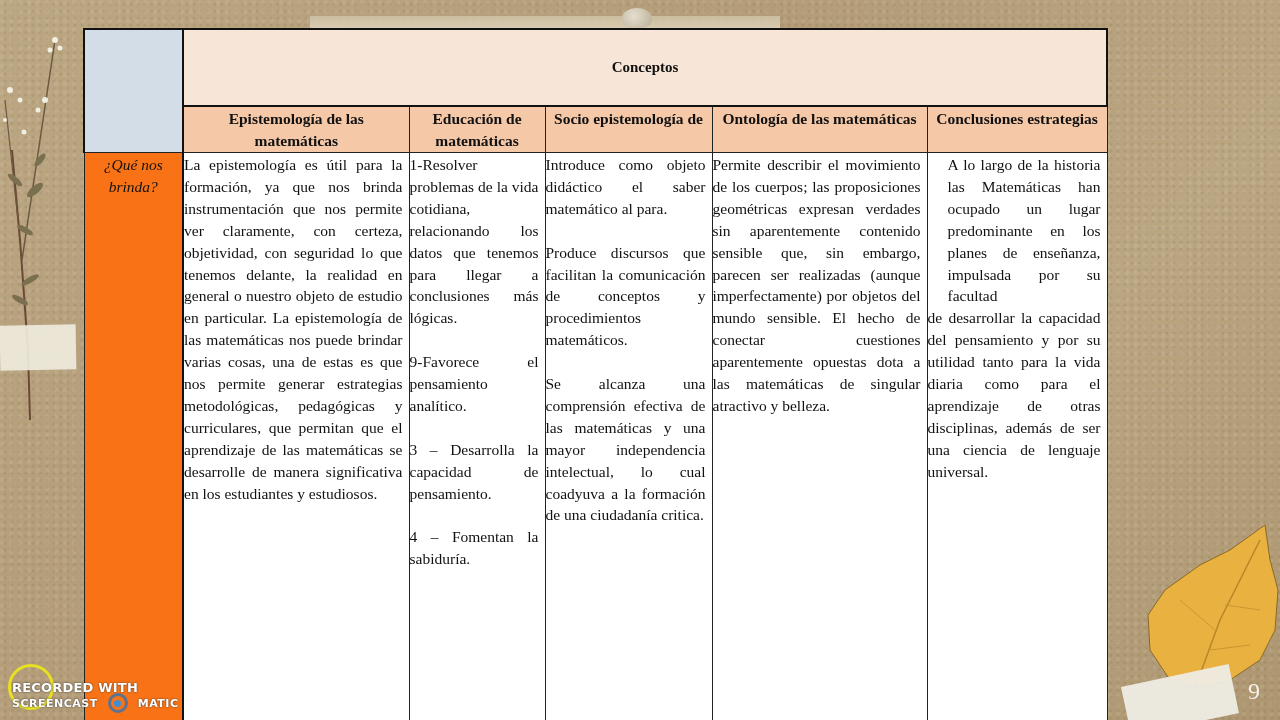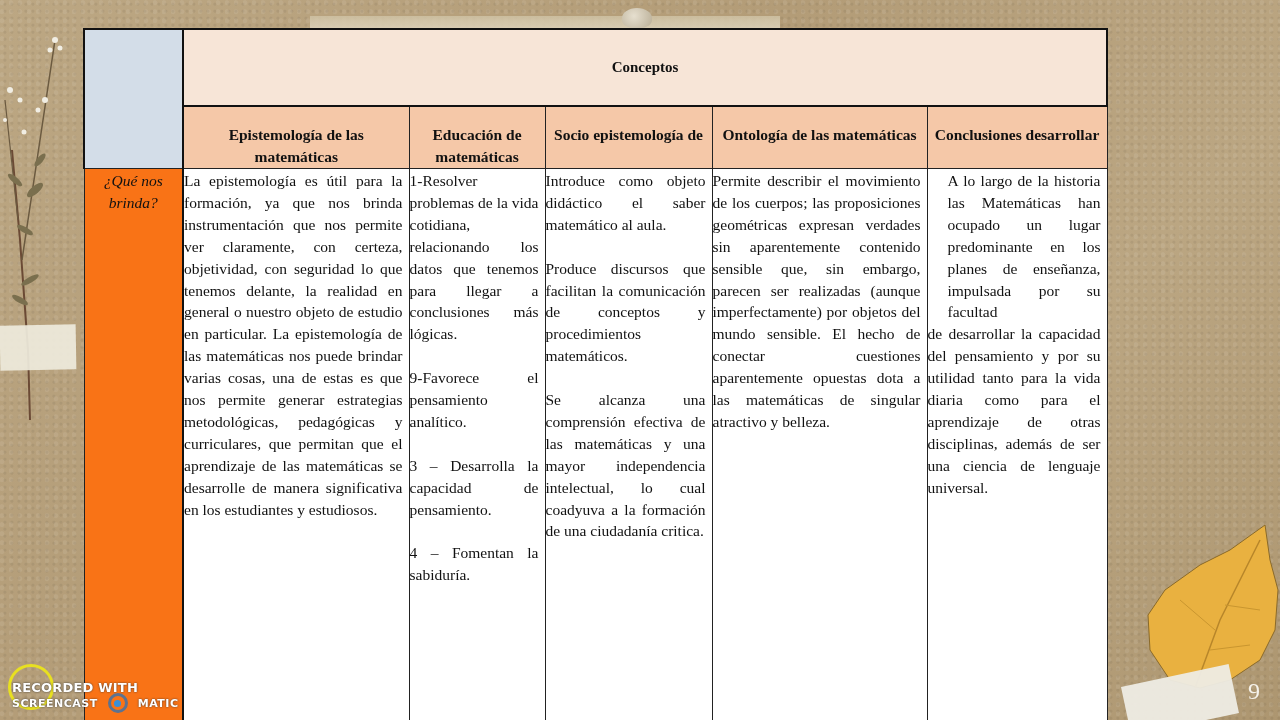--- a/index.html
+++ b/index.html
@@ -71,21 +71,21 @@
     font-family: "Liberation Serif", serif; color: #111;
   }
   .tbl td, .tbl th { border: 1px solid #222; vertical-align: top; }
   .tbl .corner { background: #d3dde8; border-right: 2px solid #111; border-top: 2px solid #111; border-left: 2px solid #111; }
   .tbl .concept-hdr {
     background: #f7e5d7; text-align: center; vertical-align: middle;
     font-weight: bold; font-size: 15px; height: 77px; border-top: 2px solid #111; border-right: 2px solid #111;
   }
   .tbl .col-hdr {
     background: #f5c8a8; text-align: center; font-weight: bold; font-size: 15.5px;
-    line-height: 22px; height: 46px; overflow: hidden; padding: 17px 4px 0;
+    line-height: 22px; height: 46px; overflow: hidden; padding: 1px 4px 0;
     border-top: 2px solid #111;
   }
   .tbl .row-hdr {
     background: #f97316; font-style: italic; font-size: 15.5px; line-height: 22px;
     text-align: center; padding: 1px 2px; border-right: 2px solid #111;
   }
   .tbl .cell {
     background: #fff; font-size: 15.5px; line-height: 21.9px; text-align: justify;
     padding: 1px 6px 0 0; hyphens: none;
   }
@@ -145,35 +145,35 @@
   <tbody>
       <tr>
     <td class="corner" rowspan="2"></td>
     <td class="concept-hdr" colspan="5">Conceptos</td>
   </tr>
   <tr>
     <th class="col-hdr">Epistemología de las matemáticas</th>
     <th class="col-hdr">Educación de matemáticas</th>
     <th class="col-hdr">Socio epistemología de</th>
     <th class="col-hdr">Ontología de las matemáticas</th>
-    <th class="col-hdr">Conclusiones desarrollar</th>
+    <th class="col-hdr">Conclusiones estrategias</th>
   </tr>
   <tr>
     <td class="row-hdr">¿Qué nos brinda?</td>
     <td class="cell">
       <p>La epistemología es útil para la formación, ya que nos brinda instrumentación que nos permite ver claramente, con certeza, objetividad, con seguridad lo que tenemos delante, la realidad en general o nuestro objeto de estudio en particular. La epistemología de las matemáticas nos puede brindar varias cosas, una de estas es que nos permite generar estrategias metodológicas, pedagógicas y curriculares, que permitan que el aprendizaje de las matemáticas se desarrolle de manera significativa en los estudiantes y estudiosos.</p>
     </td>
     <td class="cell">
       <p>1-Resolver problemas de la vida cotidiana, relacionando los datos que tenemos para llegar a conclusiones más lógicas.</p>
       <p>9-Favorece el pensamiento analítico.</p>
       <p>3 – Desarrolla la capacidad de pensamiento.</p>
       <p>4 – Fomentan la sabiduría.</p>
     </td>
     <td class="cell">
-      <p>Introduce como objeto didáctico el saber matemático al aula.</p>
+      <p>Introduce como objeto didáctico el saber matemático al para.</p>
       <p>Produce discursos que facilitan la comunicación de conceptos y procedimientos matemáticos.</p>
       <p>Se alcanza una comprensión efectiva de las matemáticas y una mayor independencia intelectual, lo cual coadyuva a la formación de una ciudadanía critica.</p>
     </td>
     <td class="cell">
       <p>Permite describir el movimiento de los cuerpos; las proposiciones geométricas expresan verdades sin aparentemente contenido sensible que, sin embargo, parecen ser realizadas (aunque imperfectamente) por objetos del mundo sensible. El hecho de conectar cuestiones aparentemente opuestas dota a las matemáticas de singular atractivo y belleza.</p>
     </td>
     <td class="cell">
       <p class="no-gap">A lo largo de la historia las Matemáticas han ocupado un lugar predominante en los planes de enseñanza, impulsada por su facultad</p>
       <p>de desarrollar la capacidad del pensamiento y por su utilidad tanto para la vida diaria como para el aprendizaje de otras disciplinas, además de ser una ciencia de lenguaje universal.</p>
     </td>

